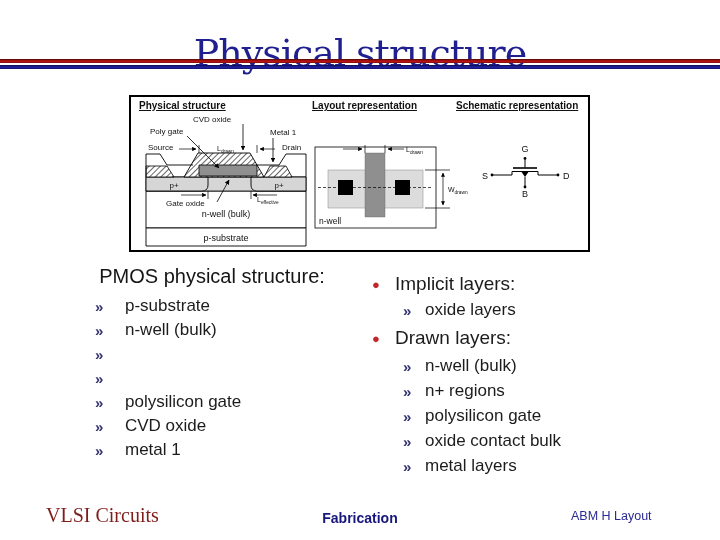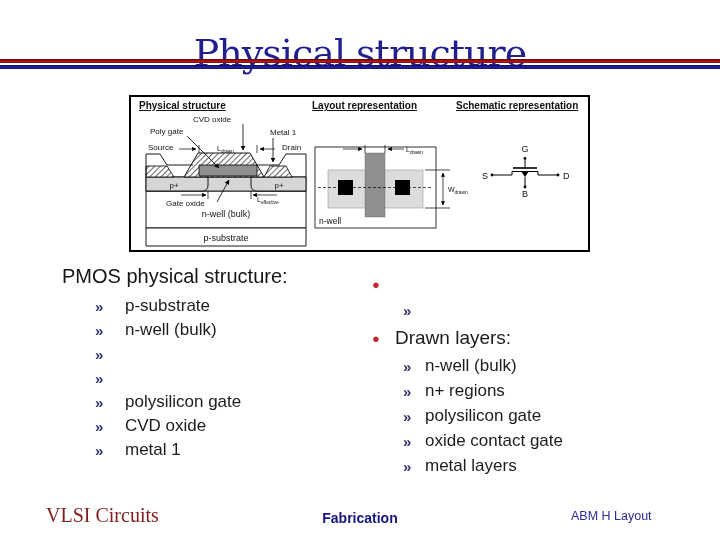--- a/index.html
+++ b/index.html
@@ -20,21 +20,21 @@
   .rule-blue{
     position:absolute;left:0;top:65px;width:720px;height:4px;
     background:linear-gradient(180deg,#0b0b4a 0%,#2323a8 55%,#11116a 100%);
   }
   
   .diagram{position:absolute;left:129px;top:95px;}
   
   .col{position:absolute;color:#1c1c1c;}
   .col-left{left:62px;top:265px;width:300px;}
   .col-right{left:367px;top:265px;width:340px;}
-  .col-heading{font-size:20px;color:#161616;}
+  .col-heading{font-size:20px;color:#161616;text-align:center;}
   .list{margin-top:8px;}
   .row{position:relative;}
   .row .txt{display:block;}
   
   .li-sub{height:24px;}
   .li-sub .b-sub{position:absolute;left:33px;top:2px;font-size:15px;font-weight:bold;color:#34346e;}
   .li-sub .txt{position:absolute;left:63px;top:0;font-size:17px;white-space:nowrap;}
   
   .col-right .li-sub .b-sub{left:36px;}
   .col-right .li-sub .txt{left:58px;}
@@ -202,43 +202,45 @@
         <span class="b-sub">»</span>
         <span class="txt">metal 1</span>
       </div>
   </div>
 </div>
 
 <div class="col col-right">
   <div class="list">
     <div class="row li-main first">
         <span class="b-main">●</span>
-      </div>
-    <div class="row li-sub r-sub">
-        <span class="b-sub">»</span>
+        <span class="txt">Implicit layers:</span>
+      </div>
+    <div class="row li-sub r-sub">
+        <span class="b-sub">»</span>
+        <span class="txt">oxide layers</span>
       </div>
     <div class="row li-main second">
         <span class="b-main">●</span>
         <span class="txt">Drawn layers:</span>
       </div>
     <div class="row li-sub r-sub">
         <span class="b-sub">»</span>
         <span class="txt">n-well (bulk)</span>
       </div>
     <div class="row li-sub r-sub">
         <span class="b-sub">»</span>
         <span class="txt">n+ regions</span>
       </div>
     <div class="row li-sub r-sub">
         <span class="b-sub">»</span>
         <span class="txt">polysilicon gate</span>
       </div>
     <div class="row li-sub r-sub">
         <span class="b-sub">»</span>
-        <span class="txt">oxide contact gate</span>
+        <span class="txt">oxide contact bulk</span>
       </div>
     <div class="row li-sub r-sub">
         <span class="b-sub">»</span>
         <span class="txt">metal layers</span>
       </div>
   </div>
 </div>
 
 <div class="footer-left">VLSI Circuits</div>
 <div class="footer-center">Fabrication</div>

